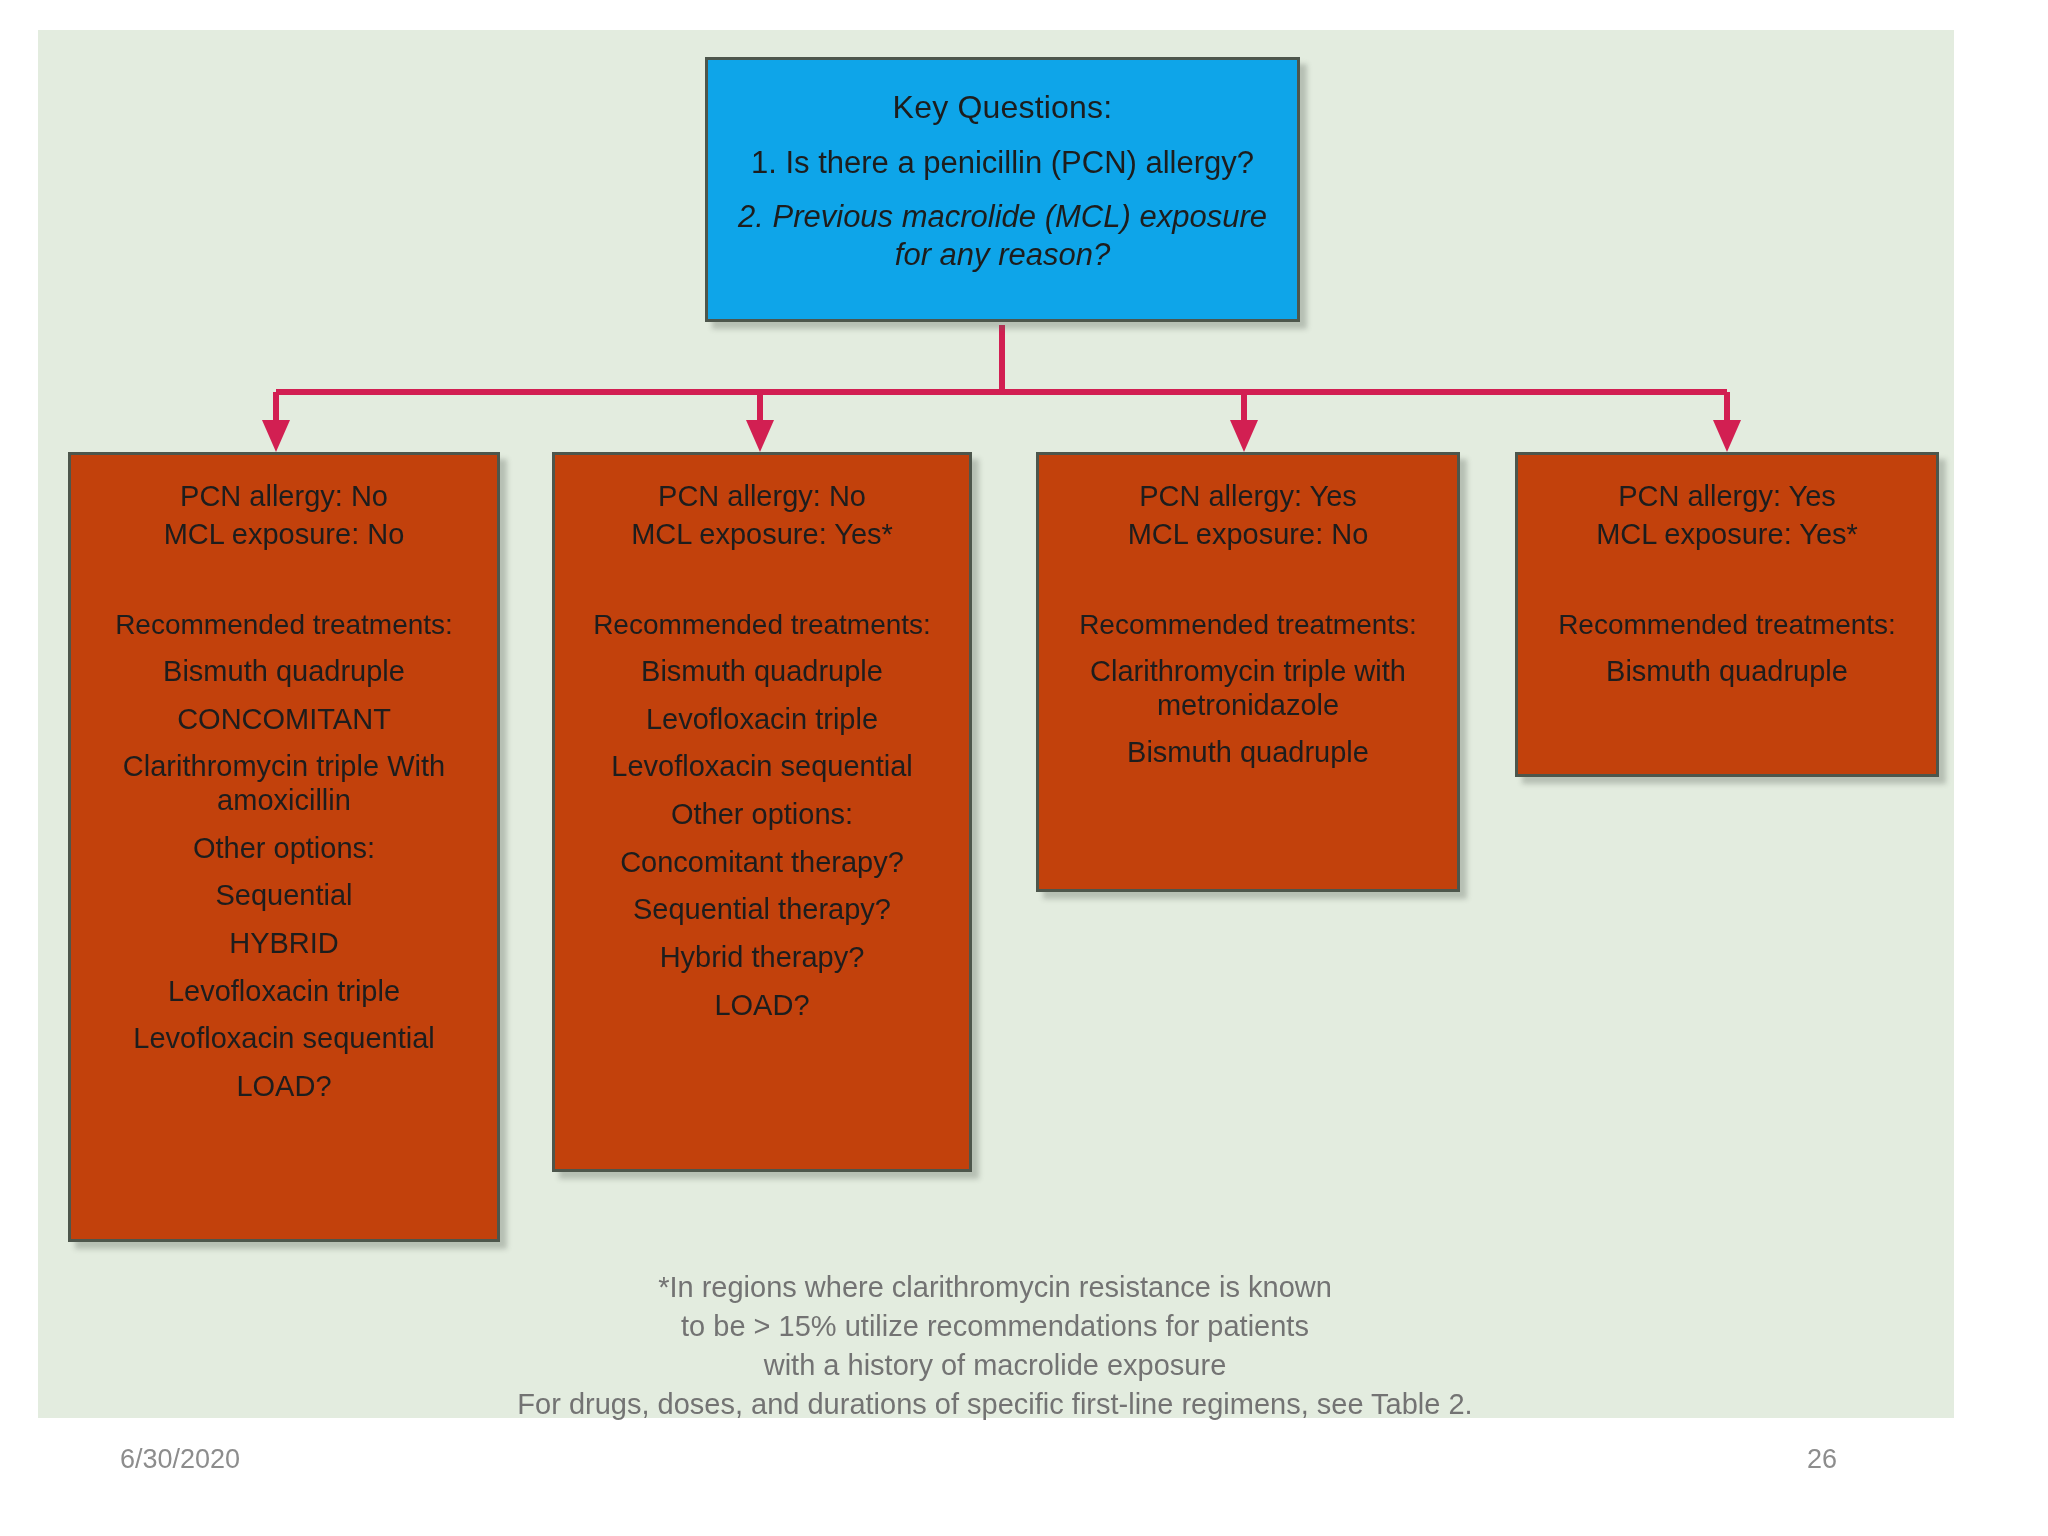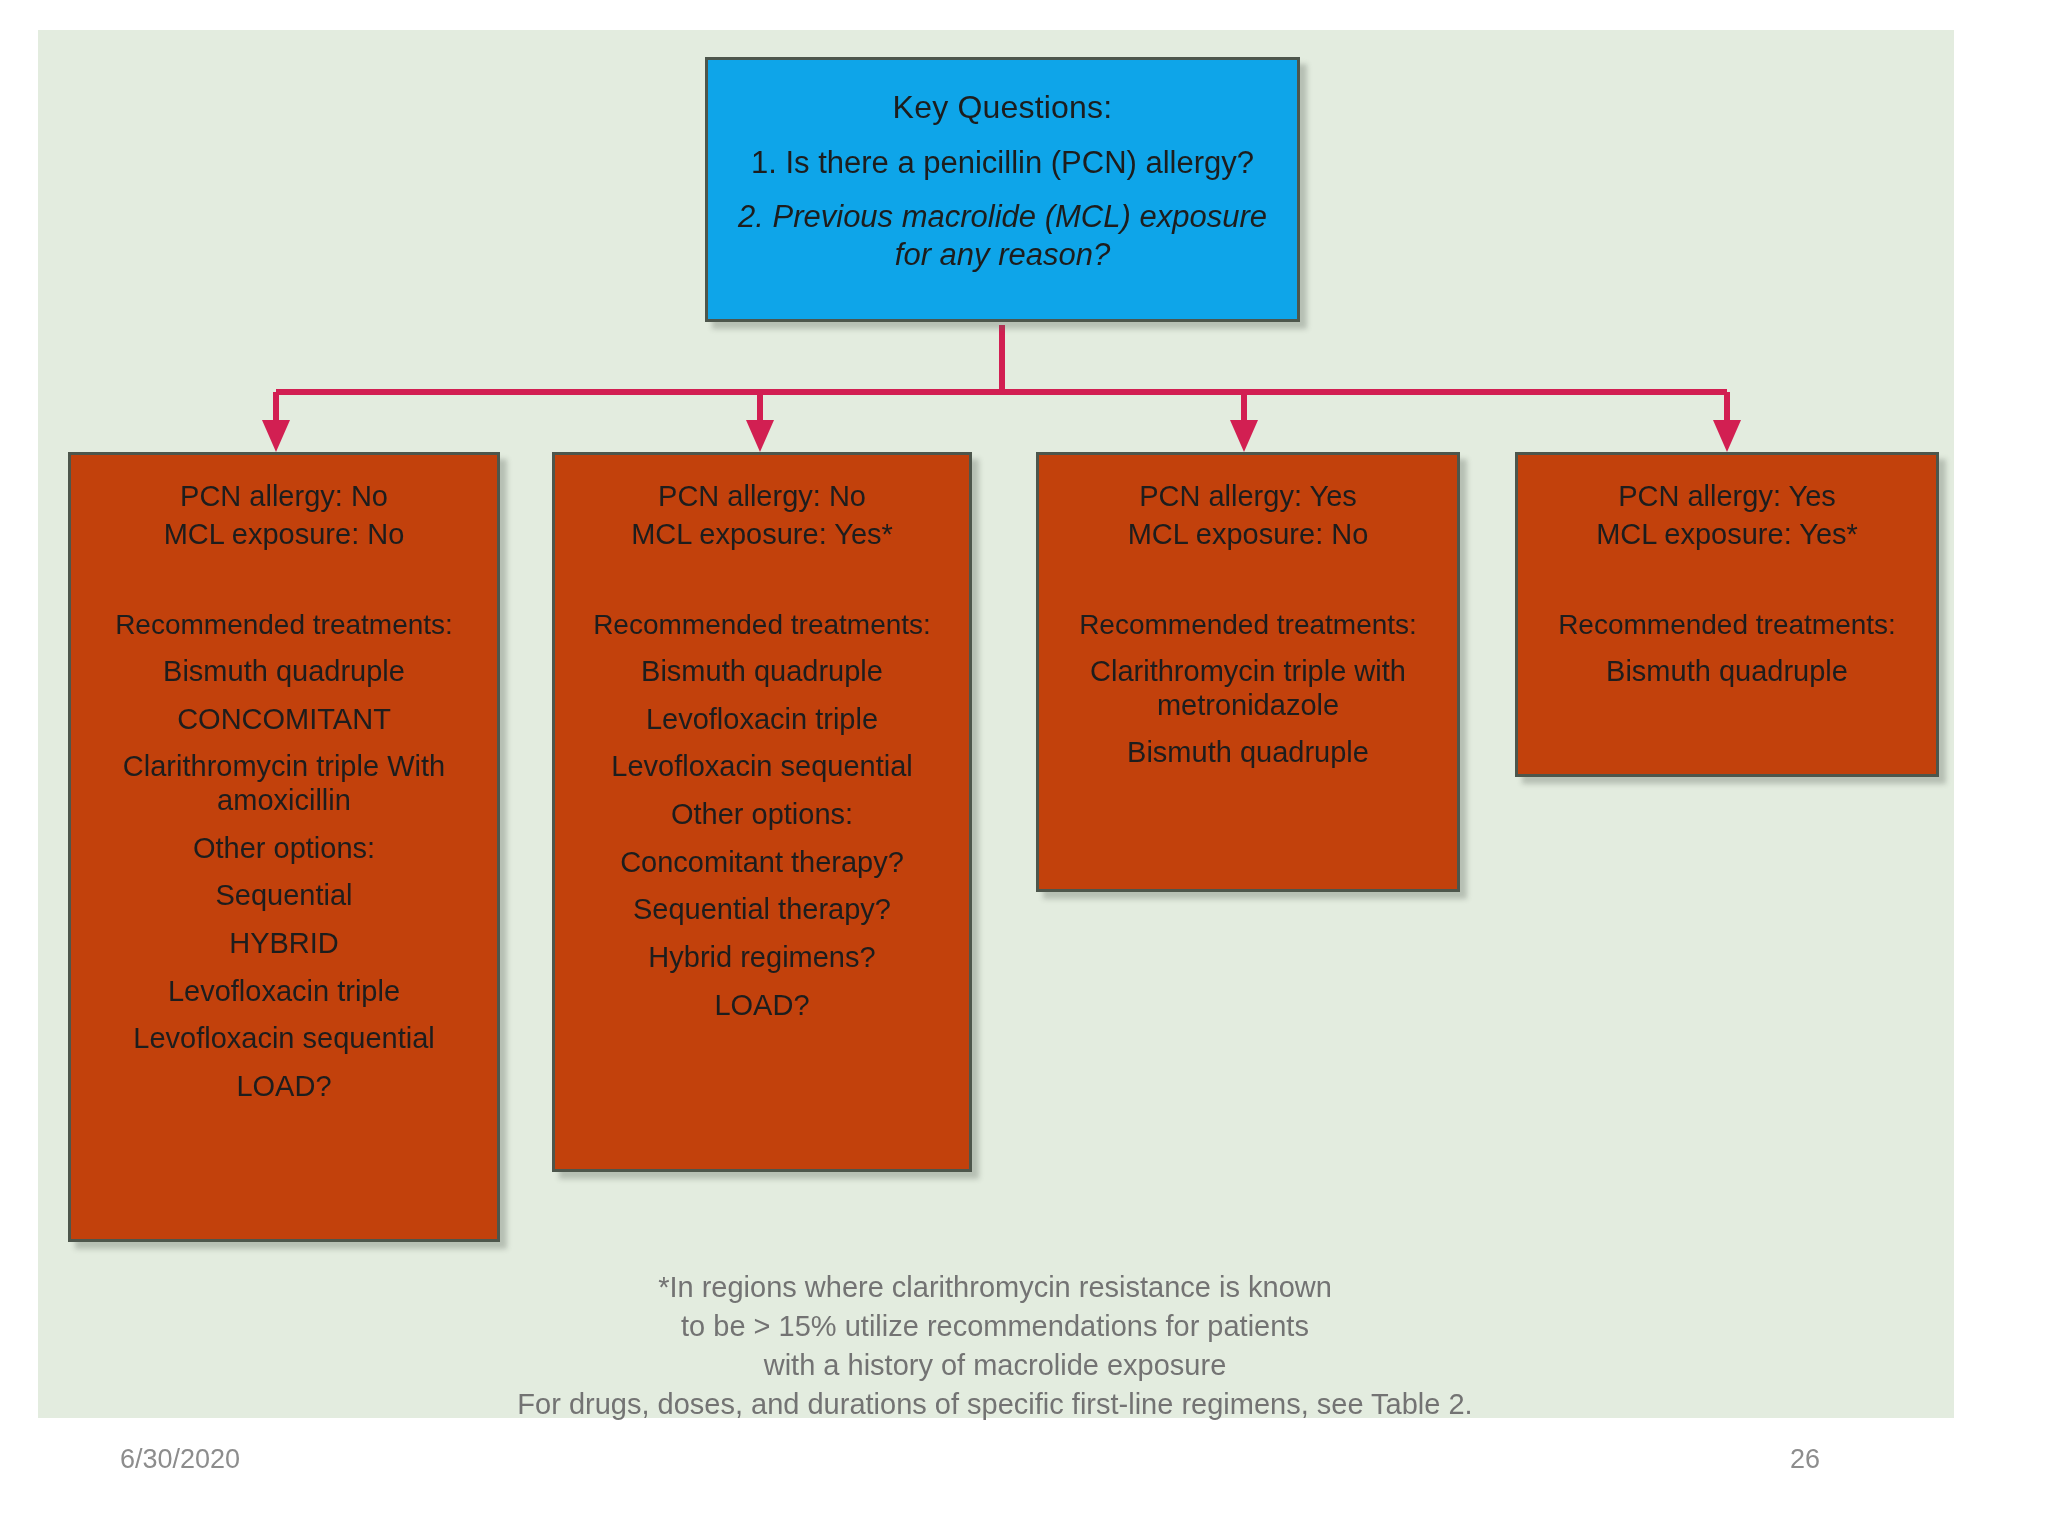--- a/index.html
+++ b/index.html
@@ -133,21 +133,21 @@
     position: absolute;
     left: 0;
     top: 1444px;
     width: 1940px;
     height: 64px;
     color: #8d8d8d;
     font-size: 27px;
   }
   #footer .f-date  { position: absolute; left: 120px;  top: 0; }
   #footer .f-author{ position: absolute; left: 0; top: 0; width: 2048px; text-align: center; }
-  #footer .f-page  { position: absolute; right: 120px; top: 0; }
+  #footer .f-page  { position: absolute; right: 103px; top: 0; }
 </style>
 </head>
 <body>
 
 <div id="slide">
 
   <div id="slide-panel"></div>
 
   <svg id="connectors" viewBox="0 0 2048 1536" xmlns="http://www.w3.org/2000/svg">
     <g stroke="#d21f52" stroke-width="6" fill="none">
@@ -195,21 +195,21 @@
     <div class="cond">PCN allergy: No</div>
     <div class="cond">MCL exposure: Yes*</div>
     <div class="cond-gap"></div>
     <div class="rec-head">Recommended treatments:</div>
     <div class="tx">Bismuth quadruple</div>
     <div class="tx">Levofloxacin triple</div>
     <div class="tx">Levofloxacin sequential</div>
     <div class="tx">Other options:</div>
     <div class="tx">Concomitant therapy?</div>
     <div class="tx">Sequential therapy?</div>
-    <div class="tx">Hybrid regimens?</div>
+    <div class="tx">Hybrid therapy?</div>
     <div class="tx">LOAD?</div>
   </div>
 
   <div class="branch-box" id="box3">
     <div class="cond">PCN allergy: Yes</div>
     <div class="cond">MCL exposure: No</div>
     <div class="cond-gap"></div>
     <div class="rec-head">Recommended treatments:</div>
     <div class="tx">Clarithromycin triple with metronidazole</div>
     <div class="tx">Bismuth quadruple</div>

